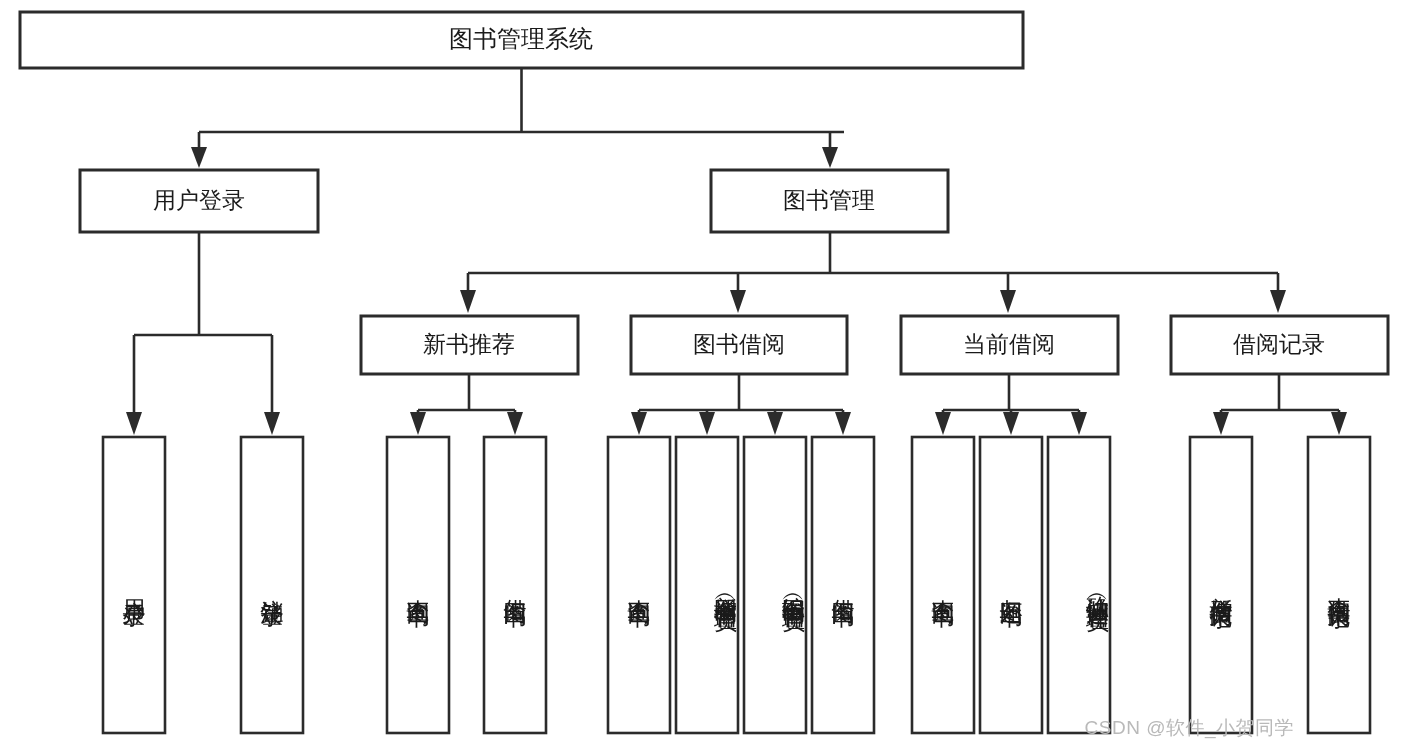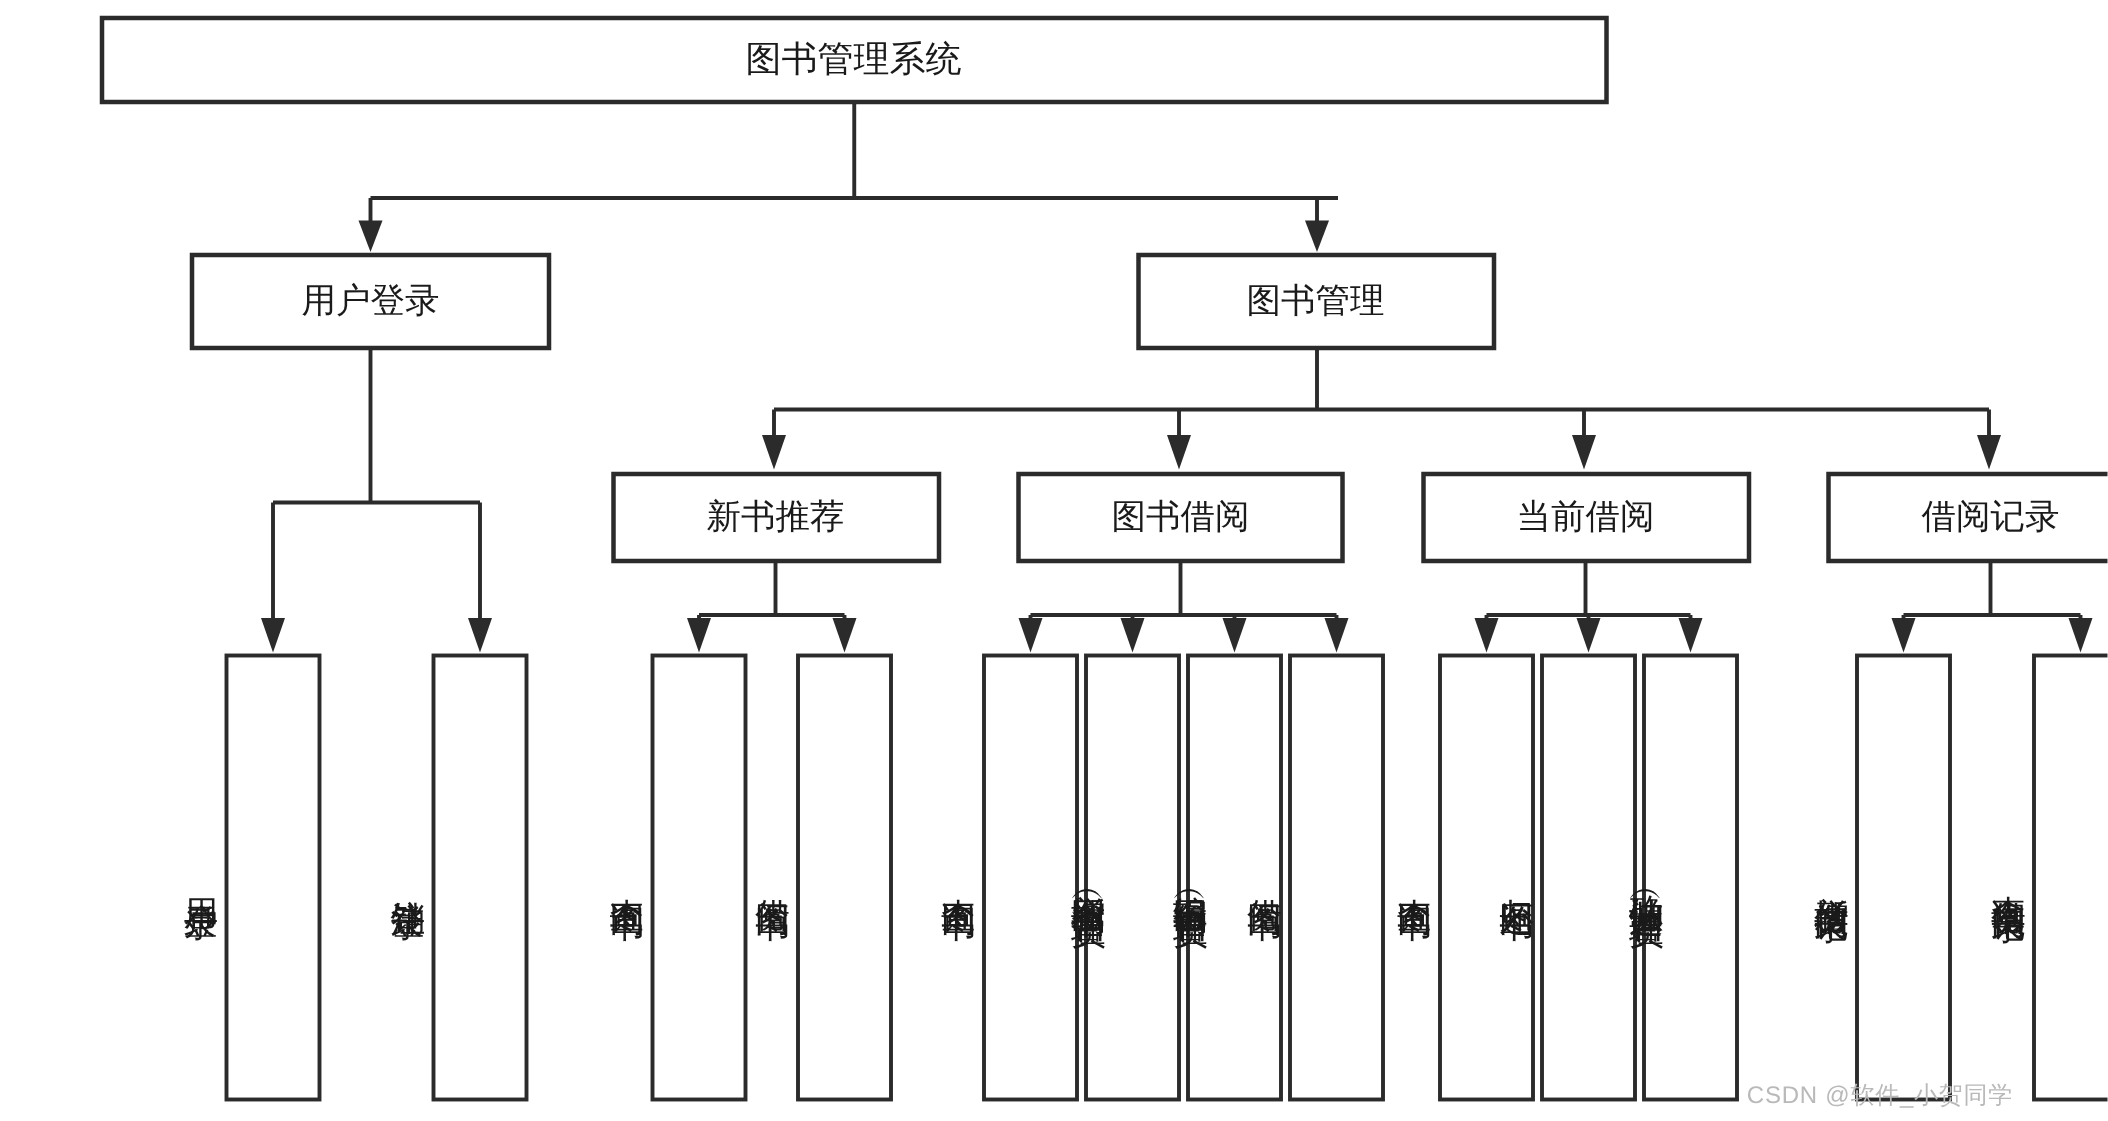--- a/index.html
+++ b/index.html
@@ -13,21 +13,20 @@
     font-family: "Liberation Sans", "DejaVu Sans", sans-serif;
     overflow: hidden;
     position: relative;
   }
   #diagram-root {
     position: absolute;
     left: 0;
     top: 0;
     width: 1308px;
     height: 747px;
-    padding-left: 48px;
   }
   svg.flow {
     display: block;
     width: 1405px;
     height: 747px;
   }
   .node-rect {
     fill: #ffffff;
     stroke: #2b2b2b;
     stroke-width: 3;
@@ -72,21 +71,21 @@
     pointer-events: none;
   }
   .leaf-label.centered {
     align-items: center;
   }
   .watermark {
     position: absolute;
     right: 14px;
     bottom: 6px;
     font-family: "Liberation Sans", "DejaVu Sans", sans-serif;
-    font-size: 16px;
+    font-size: 19px;
     color: #b9b9b9;
     white-space: nowrap;
     letter-spacing: 0.5px;
   }
 </style>
 </head>
 <body>
 
 <div id="diagram-root">
 

